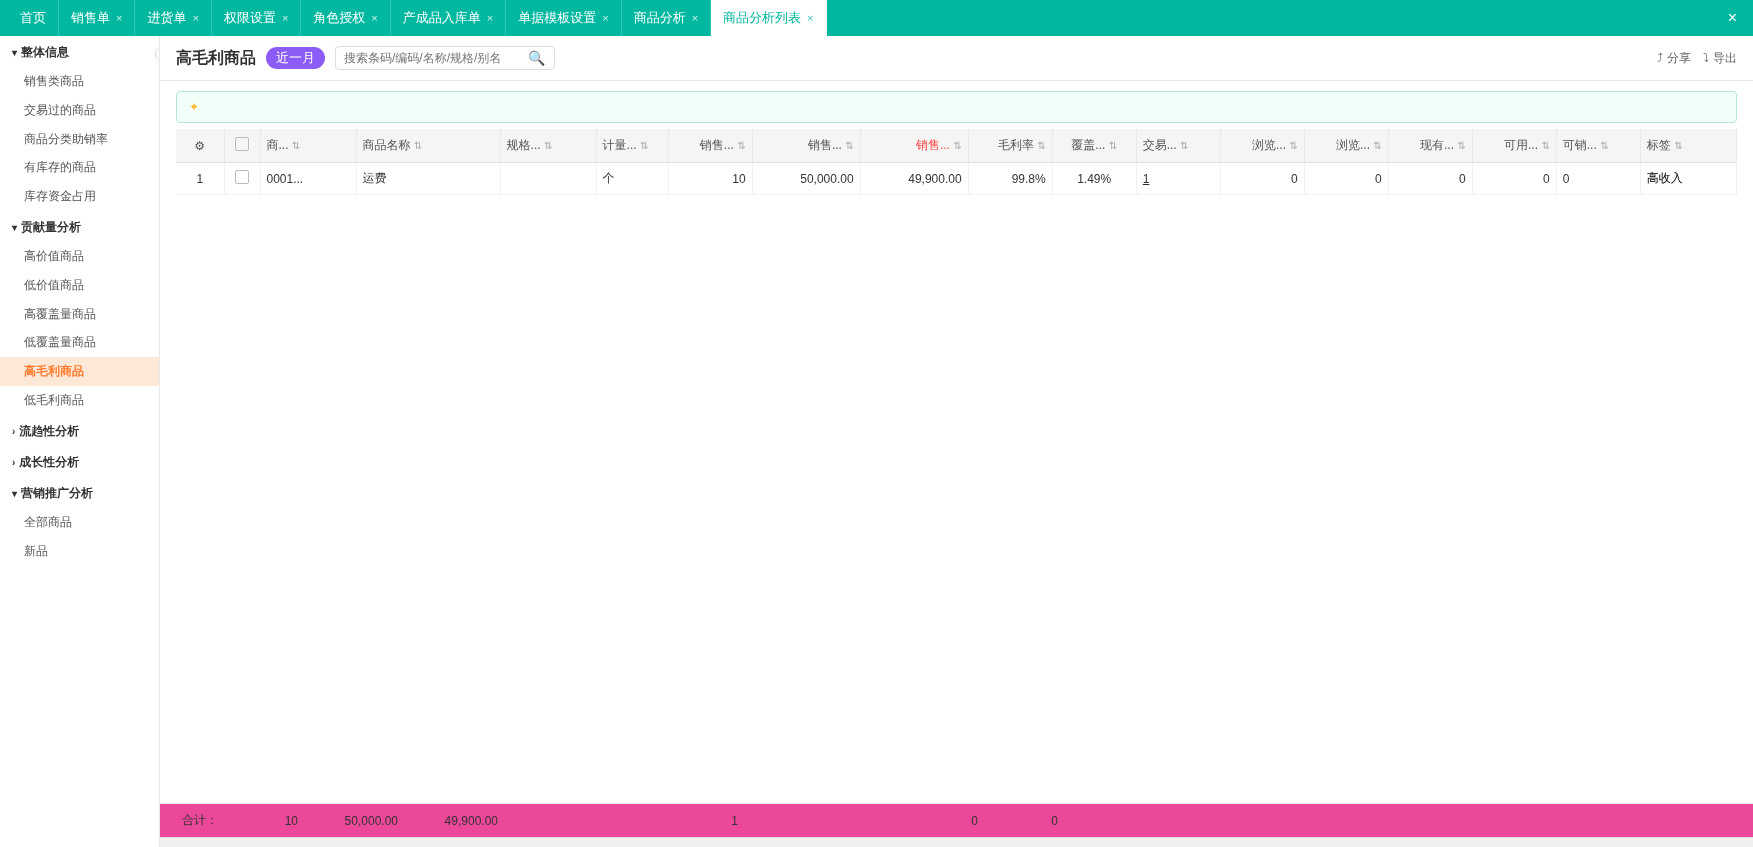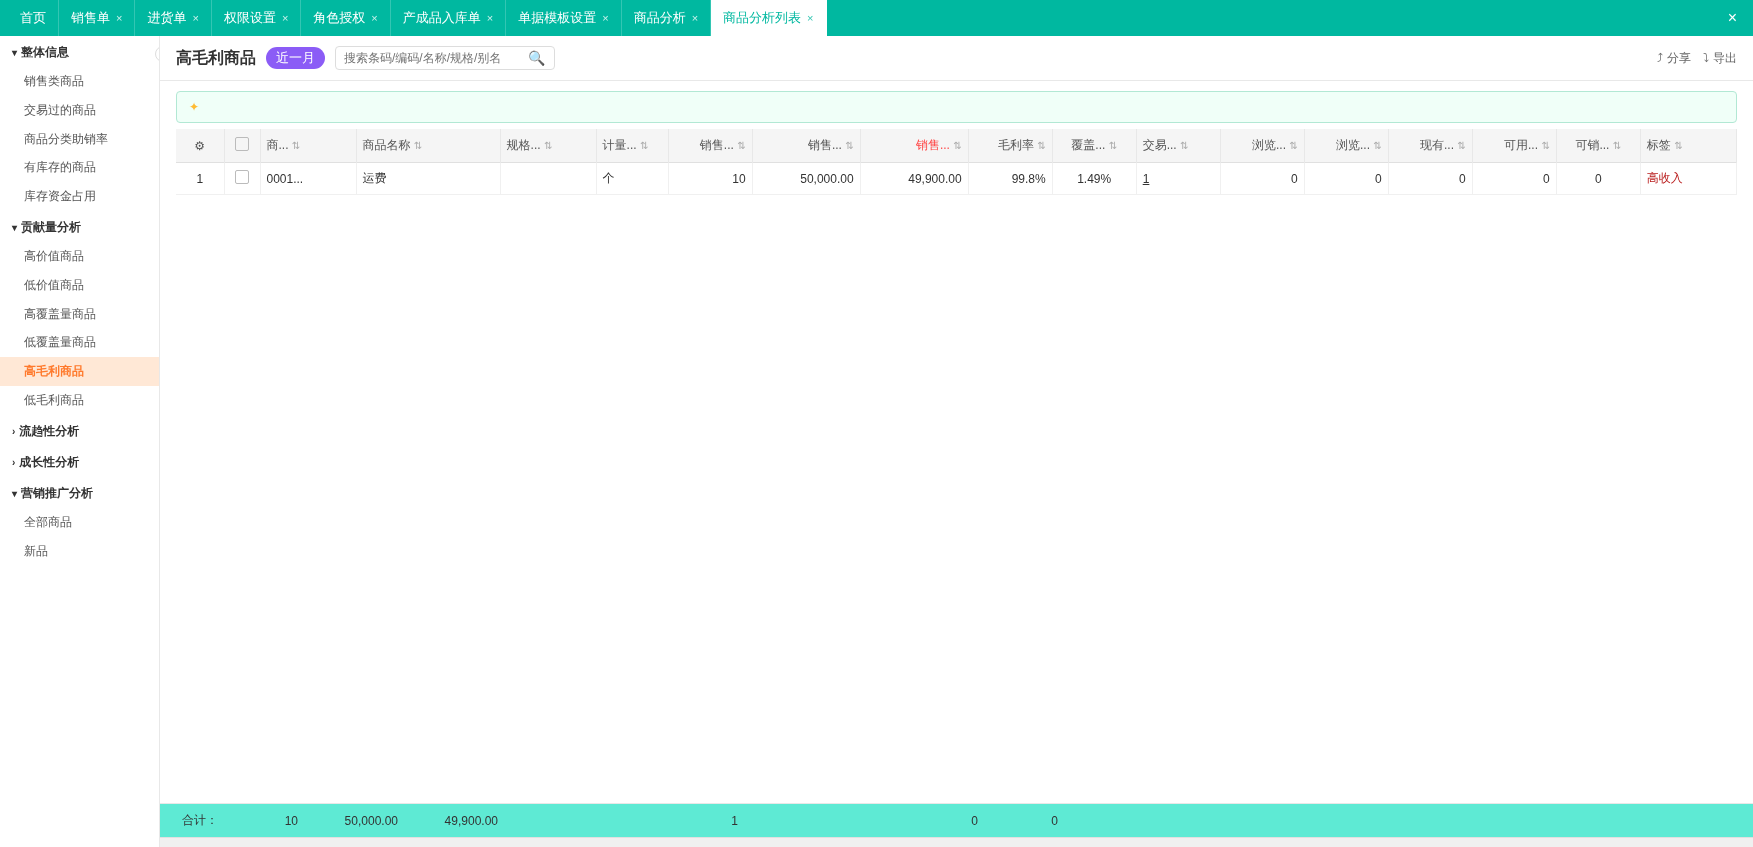--- a/index.html
+++ b/index.html
@@ -214,36 +214,36 @@
     .col-sales-qty { width: 70px; text-align: right; }
     .col-sales-amt { width: 90px; text-align: right; }
     .col-sales-cost { width: 90px; text-align: right; }
     .col-margin { width: 70px; text-align: right; }
     .col-cover { width: 70px; text-align: center; }
     .col-trade { width: 70px; text-align: left; }
     .col-browse1 { width: 70px; text-align: right; }
     .col-browse2 { width: 70px; text-align: right; }
     .col-stock1 { width: 70px; text-align: right; }
     .col-stock2 { width: 70px; text-align: right; }
-    .col-stock3 { width: 70px; text-align: center; }
+    .col-stock3 { width: 70px; text-align: left; }
     .col-tag { width: 80px; }
 
     .tag-high-income {
-      color: #b91c1c;
+      color: #000000;
       font-size: 12px;
     }
     .link-underline {
       color: #333;
       text-decoration: underline;
       cursor: pointer;
     }
 
     
     .table-footer {
-      background: #5eead4;
+      background: #ec4899;
       border-top: 1px solid #e8e8e8;
       padding: 8px 22px;
       display: flex;
       align-items: center;
       font-size: 12px;
       color: #333;
       flex-shrink: 0;
     }
     .footer-label { margin-right: 40px; font-weight: normal; }
     .footer-cell {

